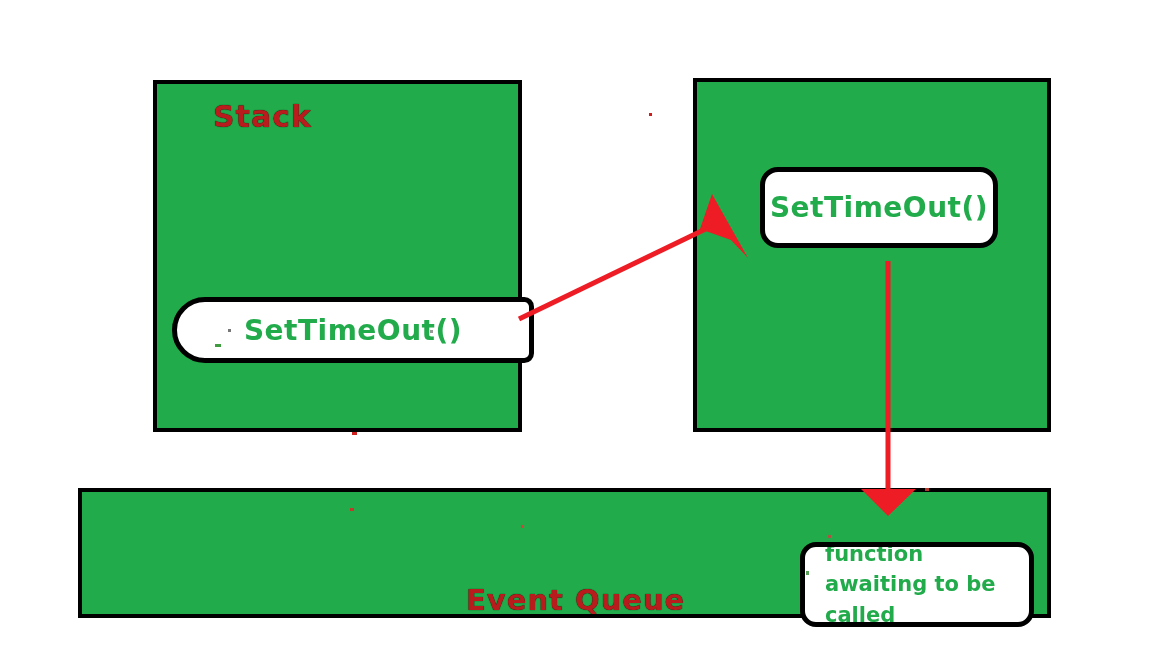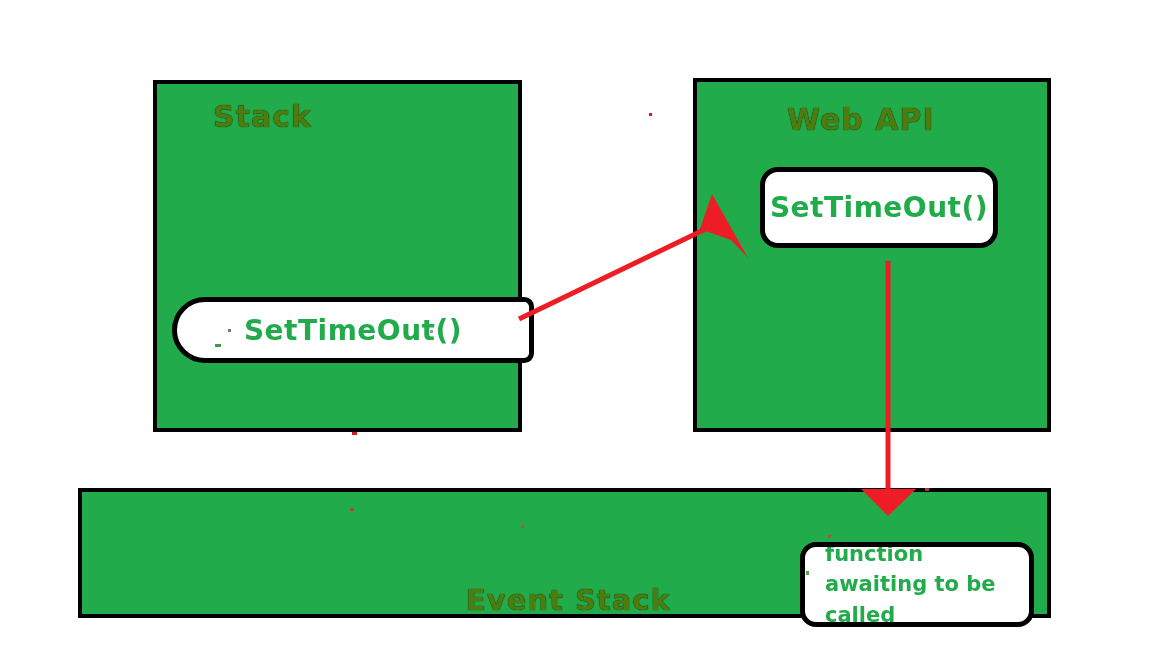--- a/index.html
+++ b/index.html
@@ -23,21 +23,21 @@
     border: 4px solid #000000;
     box-sizing: border-box;
   }
   #stack-panel      { left: 153px; top: 80px;  width: 369px; height: 352px; }
   #webapi-panel     { left: 693px; top: 78px;  width: 358px; height: 354px; }
   #eventqueue-panel { left: 78px;  top: 488px; width: 973px; height: 130px; }
 
   
   .panel-title {
     position: absolute;
-    color: #4d7c0f;
+    color: #b91c1c;
     font-weight: bold;
     font-size: 30px;
     letter-spacing: 1px;
     white-space: nowrap;
     text-shadow: 0 0 1px #000000;
   }
   #stack-title      { left: 213px; top: 99px; }
   #webapi-title     { left: 787px; top: 102px; }
   #eventqueue-title { left: 466px; top: 583px; font-size: 29px; }
 
@@ -100,23 +100,22 @@
 <body>
 
 <div id="canvas">
 
   <div class="panel" id="stack-panel"></div>
   <div class="panel" id="webapi-panel"></div>
   <div class="panel" id="eventqueue-panel"></div>
 
   <div class="panel-title" id="stack-title">Stack</div>
 
-  <div class="panel-title" id="webapi-title">Web API</div>
 
-  <div class="panel-title" id="eventqueue-title">Event Stack</div>
+  <div class="panel-title" id="eventqueue-title">Event Queue</div>
 
   <div class="callout" id="stack-callout">
     <span class="callout-label">SetTimeOut()</span>
   </div>
 
   <div class="callout" id="webapi-callout">
     <span class="callout-label">SetTimeOut()</span>
   </div>
 
   <div class="callout" id="queue-callout">

